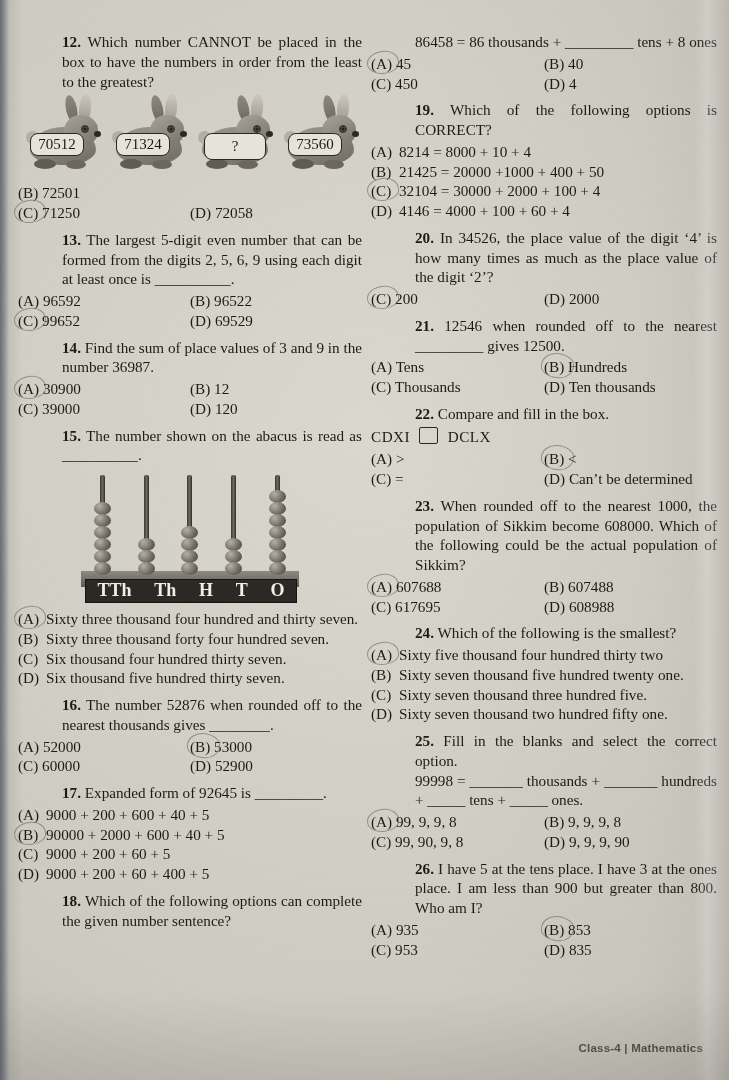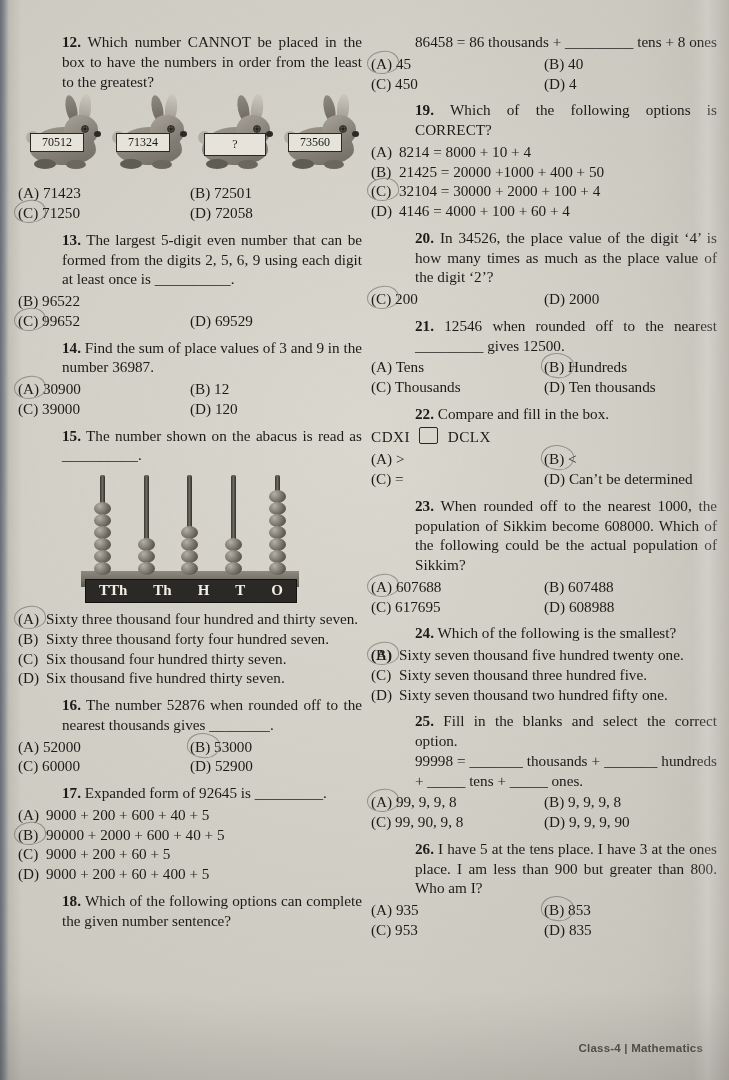--- a/index.html
+++ b/index.html
@@ -68,37 +68,37 @@
   .rb-ear1{position:absolute;left:42px;top:-2px;width:11px;height:28px;border-radius:50%;background:linear-gradient(180deg,#8e8980,#6b675f);transform:rotate(-12deg);}
   .rb-ear2{position:absolute;left:55px;top:-3px;width:12px;height:30px;border-radius:50%;background:linear-gradient(180deg,#cdc8be,#9b968d);transform:rotate(6deg);}
   .rb-eye{position:absolute;left:57px;top:28px;width:8px;height:8px;border-radius:50%;background:#f2efe8;box-shadow:inset 0 0 0 2px #3a3732;}
   .rb-eye::after{content:"";position:absolute;left:2px;top:2px;width:4px;height:4px;border-radius:50%;background:#24221e;}
   .rb-nose{position:absolute;left:70px;top:34px;width:7px;height:6px;border-radius:50%;background:#2b2926;}
   .rb-foot{position:absolute;left:10px;top:62px;width:22px;height:10px;border-radius:50%;background:#5f5c54;}
   .rb-foot2{position:absolute;left:42px;top:63px;width:20px;height:9px;border-radius:50%;background:#6b675f;}
   .rb-tail{position:absolute;left:2px;top:34px;width:13px;height:13px;border-radius:50%;background:#b4afa5;}
   .rb-label{
     position:absolute;left:6px;top:36px;min-width:44px;
-    background:#e6e3da;border:1.4px solid #2a2824;border-radius:0;
-    font-size:12px;line-height:1.25;padding:1px 4px;text-align:center;
+    background:#e6e3da;border:1.4px solid #2a2824;border-radius:8px;
+    font-size:15px;line-height:1.25;padding:1px 4px;text-align:center;
     font-family:"Liberation Serif",serif;color:#1a1916;z-index:3;
   }
   .rb-label.wide{left:8px;width:52px;min-width:0;padding:3px 4px;}
 
   
   .abacus{position:relative;width:218px;height:128px;margin:10px auto 6px auto;}
   .ab-rods{position:absolute;left:0;top:0;width:100%;height:100px;display:flex;justify-content:space-around;align-items:flex-end;}
   .rod{position:relative;width:30px;height:100px;display:flex;flex-direction:column;justify-content:flex-end;align-items:center;}
   .rod .stick{position:absolute;left:50%;margin-left:-2.5px;bottom:0;width:5px;height:100px;background:linear-gradient(90deg,#3a3732,#6e6a61,#2e2c28);border-radius:2px;}
   .bead{position:relative;z-index:2;width:17px;height:13px;margin-top:-1px;border-radius:50%;
         background:radial-gradient(circle at 33% 30%,#b5b0a5,#6d6960 60%,#3f3c36);}
   .ab-base{position:absolute;left:0;bottom:16px;width:100%;height:16px;background:linear-gradient(180deg,#8e8a80,#5d5a53);}
   .ab-plate{position:absolute;left:4px;bottom:0;width:calc(100% - 8px);height:22px;background:#2b2925;border:1px solid #141311;
             display:flex;justify-content:space-around;align-items:center;}
-  .ab-plate span{color:#f1eee6;font-size:15px;font-weight:bold;font-family:"Liberation Serif",serif;}
+  .ab-plate span{color:#f1eee6;font-size:18px;font-weight:bold;font-family:"Liberation Serif",serif;}
 
   
   .cmp{margin:3px 0 3px 0;letter-spacing:0.5px;}
   .cmpbox{display:inline-block;width:17px;height:15px;border:1.5px solid #2a2824;border-radius:2px;vertical-align:-2px;margin:0 5px;}
 
   .footer{
     position:absolute;right:26px;bottom:26px;
     font-family:"Liberation Sans",sans-serif;
     font-size:11.5px;font-weight:bold;color:#3a3833;letter-spacing:0.2px;
     opacity:0.85;
@@ -162,37 +162,37 @@
           <div class="rb-head"></div>
           <div class="rb-eye"></div>
           <div class="rb-nose"></div>
           <div class="rb-foot"></div>
           <div class="rb-foot2"></div>
           <div class="rb-label">73560</div>
         </div>
       </div>
       <div class="opts">
         <div class="optrow">
-          <div class="opt-a"><span>(A)</span> <span>71423</span></div>
           <div class="opt-b"><span>(B)</span> <span>72501</span></div>
         </div>
         <div class="optrow">
           <div class="opt-c circled"><span>(C)</span> <span>71250</span></div>
           <div class="opt-d"><span>(D)</span> <span>72058</span></div>
         </div>
       </div>
     </div>
 
     <div class="q">
       <div class="qtext">
         <span class="qnum">13.</span>
         <span>The largest 5-digit even number that can be formed from the digits 2, 5, 6, 9 using each digit at least once is __________.</span>
       </div>
       <div class="opts">
         <div class="optrow">
+          <div class="opt-a"><span>(A)</span> <span>96592</span></div>
           <div class="opt-b"><span>(B)</span> <span>96522</span></div>
         </div>
         <div class="optrow">
           <div class="opt-c circled"><span>(C)</span> <span>99652</span></div>
           <div class="opt-d"><span>(D)</span> <span>69529</span></div>
         </div>
       </div>
     </div>
 
     <div class="q">
@@ -410,21 +410,21 @@
         </div>
       </div>
     </div>
 
     <div class="q">
       <div class="qtext">
         <span class="qnum">24.</span>
         <span>Which of the following is the smallest?</span>
       </div>
       <div class="opts">
-        <div class="optfull circled"><span class="lbl">(A)</span></div>
+        <div class="optfull circled"><span class="lbl">(A)</span><span>Sixty five thousand four hundred thirty two</span></div>
         <div class="optfull"><span class="lbl">(B)</span><span>Sixty seven thousand five hundred twenty one.</span></div>
         <div class="optfull"><span class="lbl">(C)</span><span>Sixty seven thousand three hundred five.</span></div>
         <div class="optfull"><span class="lbl">(D)</span><span>Sixty seven thousand two hundred fifty one.</span></div>
       </div>
     </div>
 
     <div class="q">
       <div class="qtext">
         <span class="qnum">25.</span>
         <span>Fill in the blanks and select the correct option.</span>

